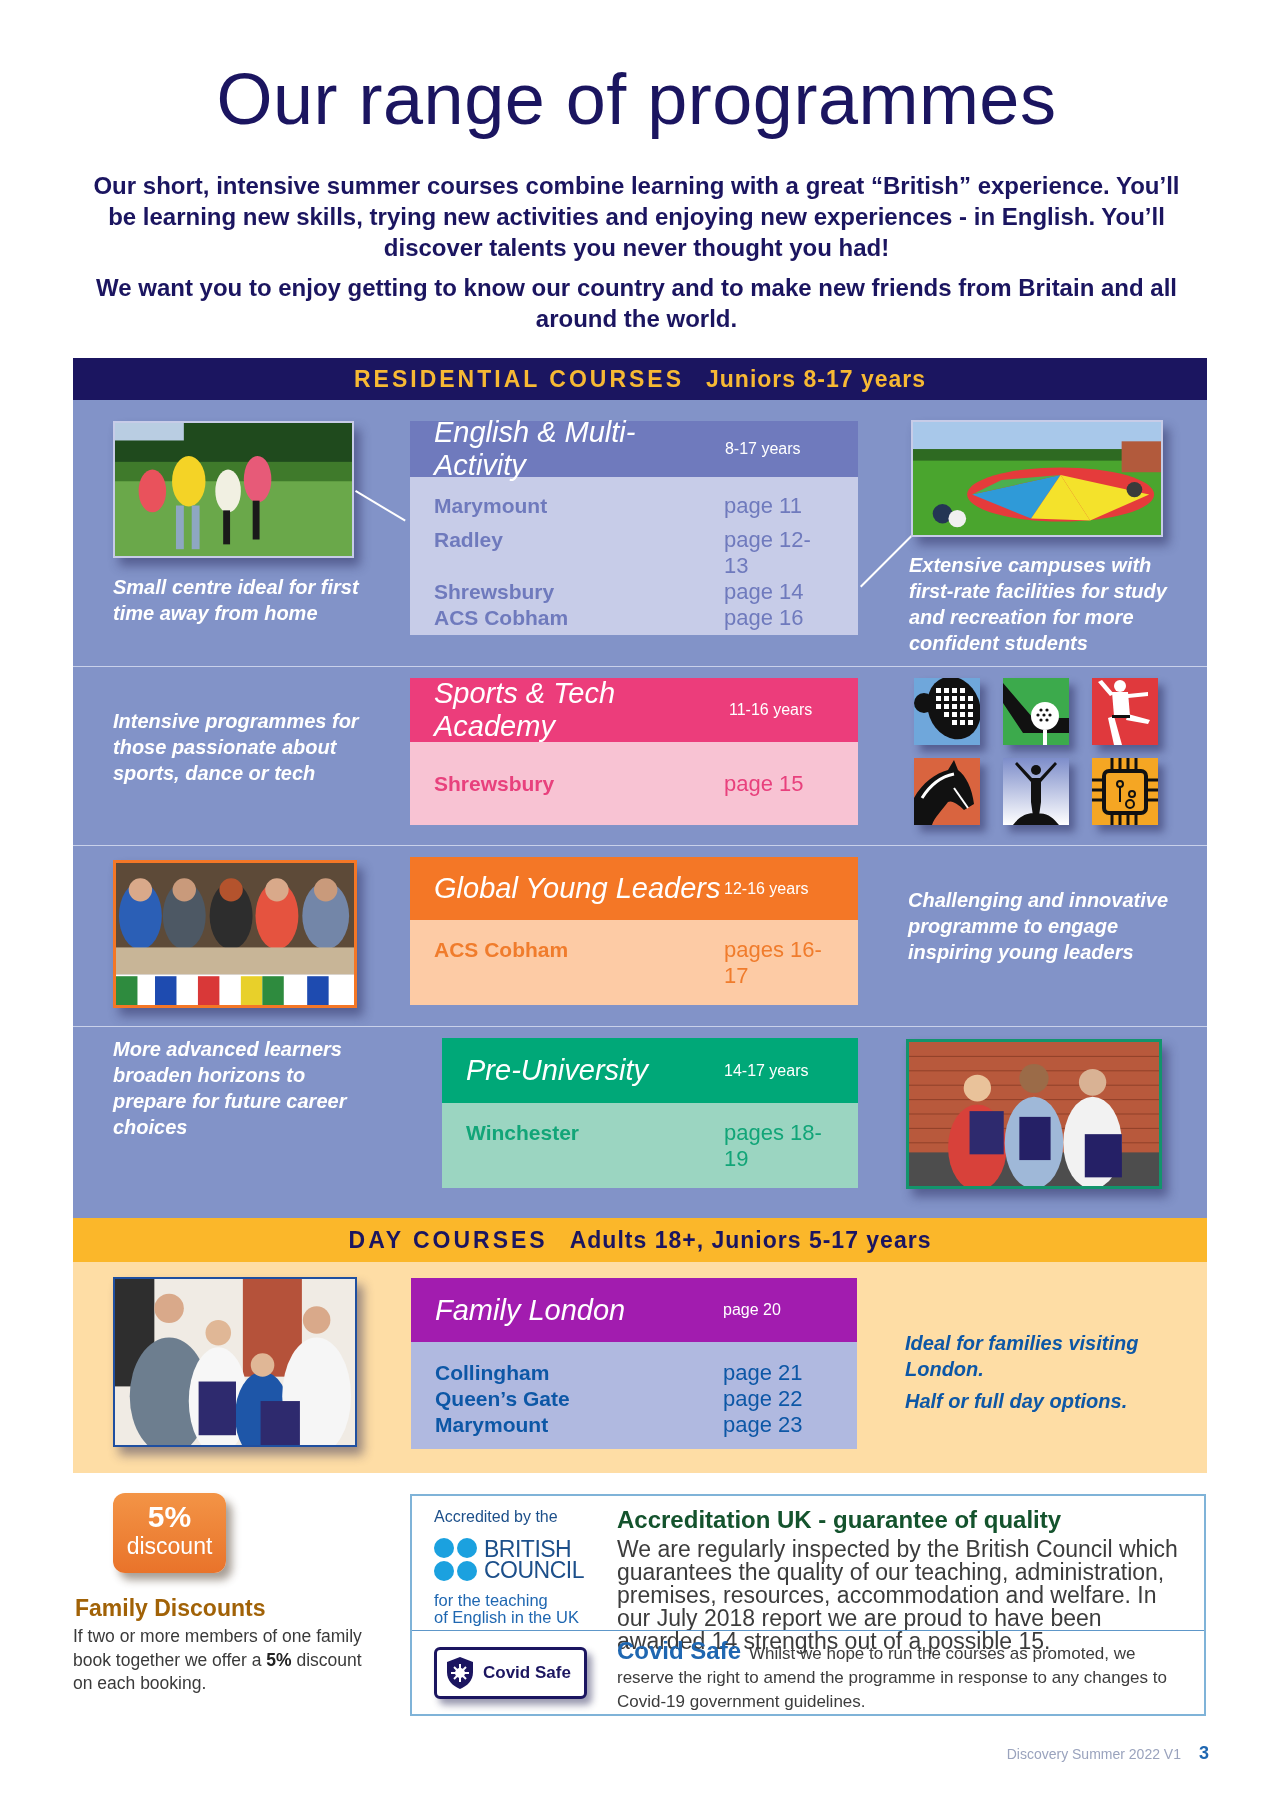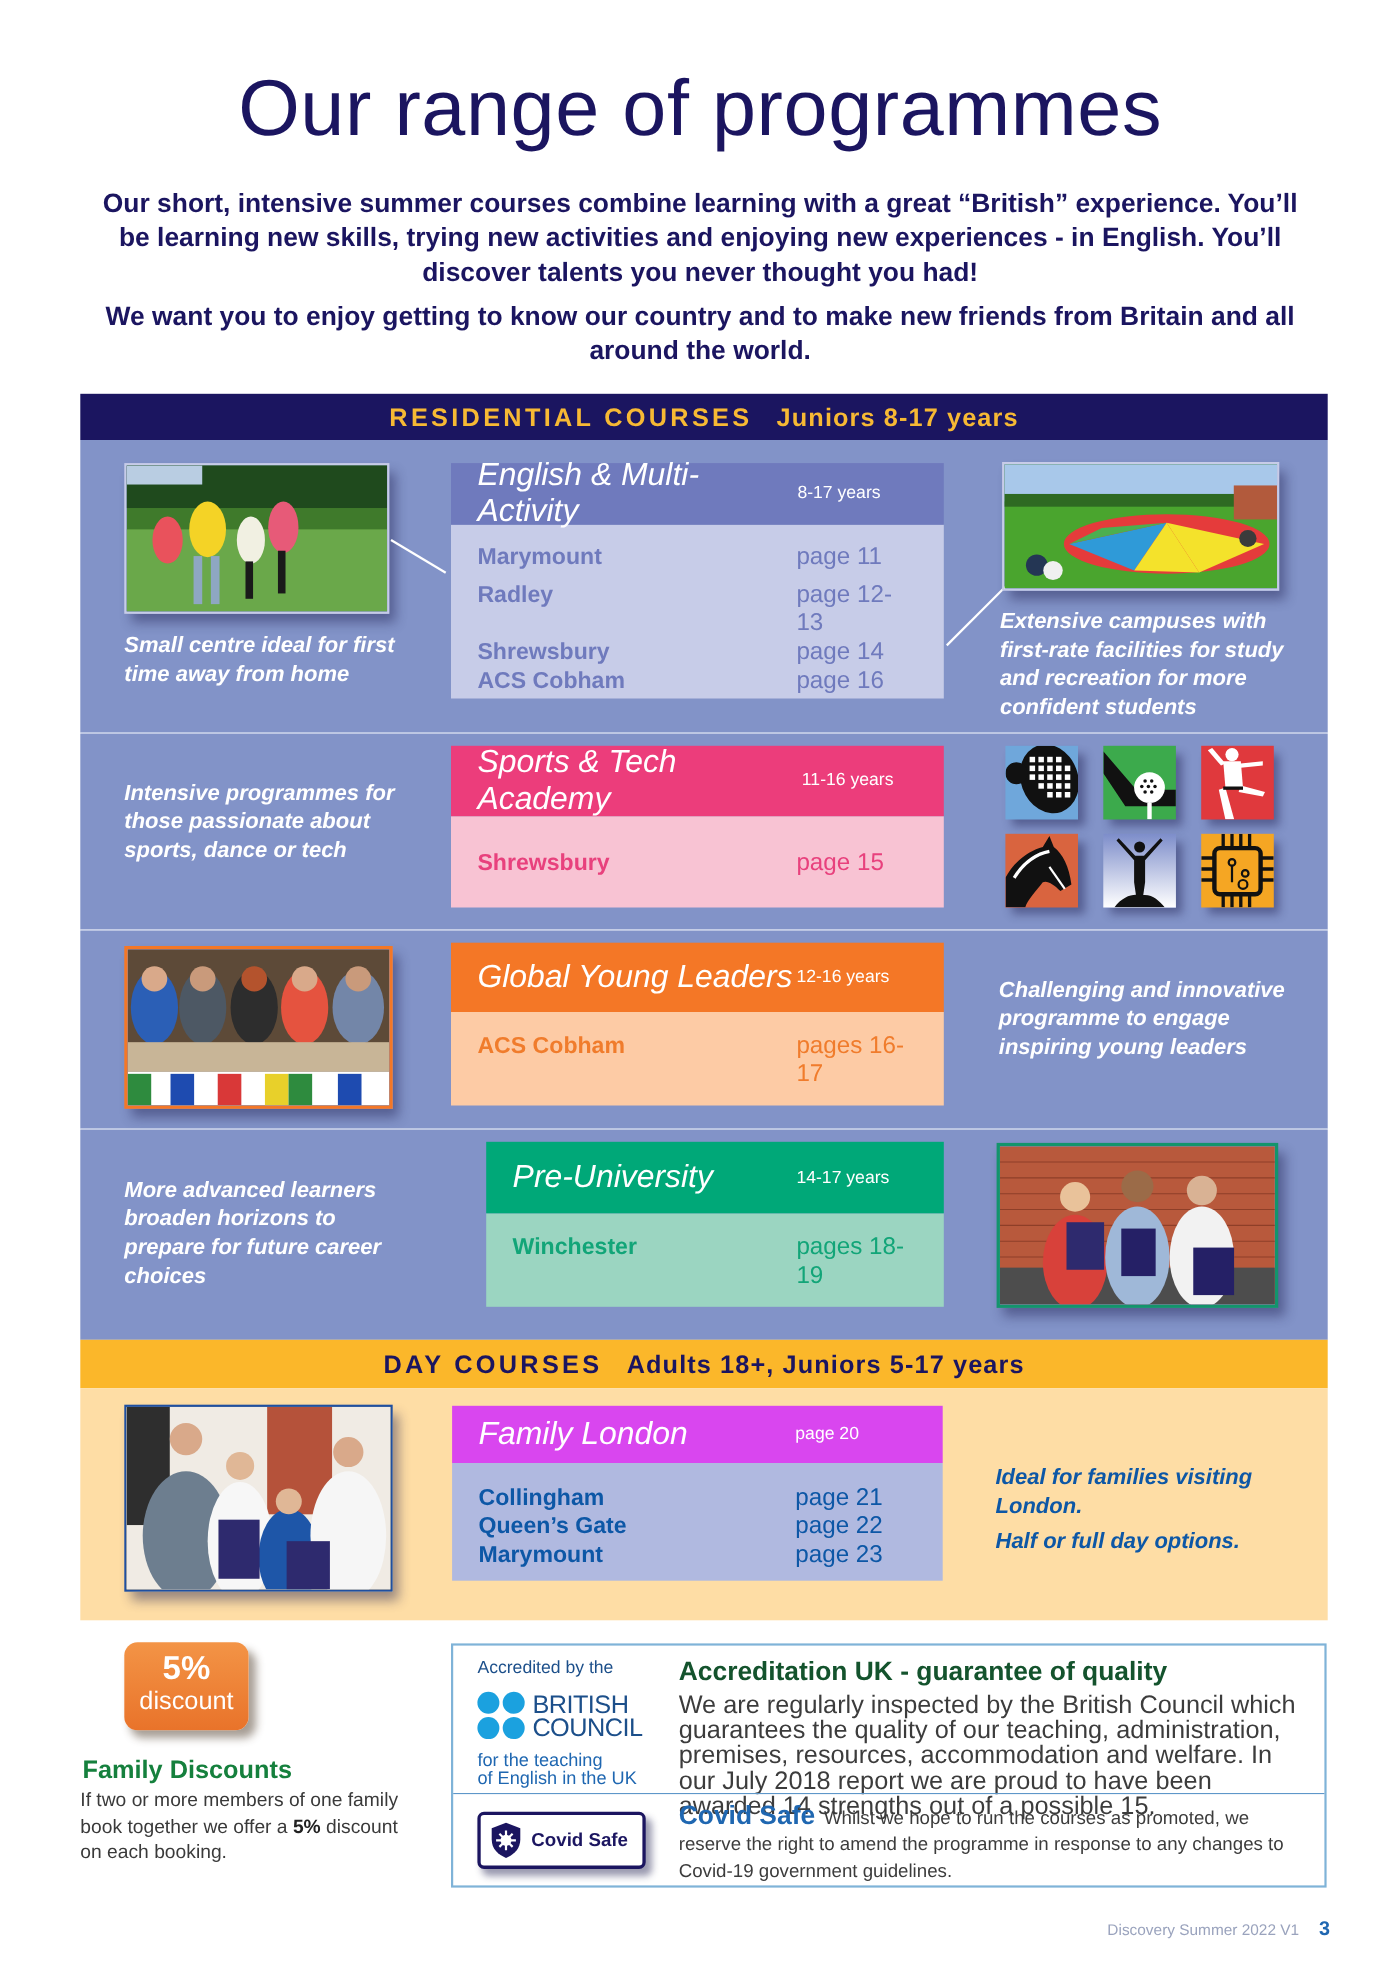--- a/index.html
+++ b/index.html
@@ -45,21 +45,21 @@
   .connector { position: absolute; height: 2px; background: #ffffff; transform-origin: 0 0; }
 
   .icons { position: absolute; left: 914px; top: 678px; display: grid; grid-template-columns: repeat(3, 66px); grid-gap: 13px 23px; }
   .icn { width: 66px; height: 67px; box-shadow: 6px 7px 8px rgba(30,30,80,0.45); display: flex; align-items: center; justify-content: center; overflow: hidden; }
   .icn svg { width: 66px; height: 67px; display: block; }
 
   .discount-badge { position: absolute; left: 113px; top: 1493px; width: 113px; height: 80px; background: linear-gradient(#f39446, #e9732a);
     border-radius: 12px; box-shadow: 6px 7px 8px rgba(60,40,20,0.45); color: #fff; text-align: center; font-family: "Liberation Sans", sans-serif; }
   .discount-badge .pct { font-size: 30px; font-weight: 700; line-height: 34px; padding-top: 7px; }
   .discount-badge .lbl { font-size: 23px; line-height: 24px; }
-  .fam-title { position: absolute; left: 75px; top: 1595px; font-family: "Liberation Sans", sans-serif; font-weight: 700; font-size: 23px; color: #15803d; }
+  .fam-title { position: absolute; left: 75px; top: 1595px; font-family: "Liberation Sans", sans-serif; font-weight: 700; font-size: 23px; color: #a16207; }
   .fam-text { position: absolute; left: 73px; top: 1625px; width: 290px; font-family: "Liberation Sans", sans-serif; font-size: 17.5px; line-height: 23.5px; color: #3a3a3a; }
   .fam-text b { color: #222; }
 
   .accbox { position: absolute; left: 410px; top: 1494px; width: 796px; height: 222px; border: 2px solid #7fb3d8; }
   .accbox .divider { position: absolute; left: 0; top: 134px; width: 792px; height: 1px; background: #5e97c9; }
   .acc-by { position: absolute; left: 22px; top: 12px; font-family: "Liberation Sans", sans-serif; font-size: 16px; color: #1c4f8a; }
   .bc-logo { position: absolute; left: 22px; top: 42px; display: flex; align-items: center; }
   .bc-dots { display: grid; grid-template-columns: 20px 20px; grid-gap: 3px; margin-right: 7px; }
   .bc-dots span { width: 20px; height: 20px; border-radius: 50%; background: #1ba1df; display: block; }
   .bc-text { font-family: "Liberation Sans", sans-serif; font-size: 23px; line-height: 21px; color: #1c4f8a; font-weight: 400; letter-spacing: -0.5px; }
@@ -299,21 +299,21 @@
         <span class="l">ACS Cobham</span>
         <span class="p">pages 16-17</span>
       </div>
   </div>
 </div>
 <div class="caption" style="left:908px; top:887px; width:270px;">Challenging and innovative programme to engage inspiring young leaders</div>
 
 <div class="sep" style="top:1026px;"></div>
 
 <div class="row r4"></div>
-<div class="caption" style="left:113px; top:1069px; width:260px;">More advanced learners broaden horizons to prepare for future career choices</div>
+<div class="caption" style="left:113px; top:1036px; width:260px;">More advanced learners broaden horizons to prepare for future career choices</div>
 <div class="card" style="top:1038px;padding-left:32px;">
   <div class="hd" style="background:#00a878; height:65px;">
     <span class="nm">Pre-University</span>
     <span class="age">14-17 years</span>
   </div>
   <div class="bd" style="background:#9bd5c1; height:85px; display:flex; align-items:center; color:#12a578;">
     <div class="loc" style="width:100%;">
         <span class="l">Winchester</span>
         <span class="p">pages 18-19</span>
       </div>
@@ -359,21 +359,21 @@
       <circle cx="105" cy="55" r="13" fill="#e0b796"></circle>
     <ellipse cx="150" cy="140" rx="28" ry="45" fill="#1e56a8"></ellipse>
       <circle cx="150" cy="88" r="12" fill="#e0b796"></circle>
     <ellipse cx="205" cy="120" rx="35" ry="60" fill="#f6f6f6"></ellipse>
       <circle cx="205" cy="42" r="14" fill="#d9a98a"></circle>
     <rect x="85" y="105" width="38" height="55" fill="#2e2a6e"></rect>
       <rect x="148" y="125" width="40" height="45" fill="#2e2a6e"></rect>
   </svg>
 </div>
 <div class="card" style="top:1278px; left:411px; width:446px;">
-  <div class="hd" style="background:#d946ef; height:52px;">
+  <div class="hd" style="background:#a21caf; height:64px;">
     <span class="nm">Family London</span>
     <span class="age">page 20</span>
   </div>
   <div class="bd" style="background:#b0b9e0; height:107px; padding-top:18px; color:#0d57a6;">
     <div class="loc">
         <span class="l">Collingham</span>
         <span class="p">page 21</span>
       </div>
     <div class="loc">
         <span class="l">Queen’s Gate</span>

